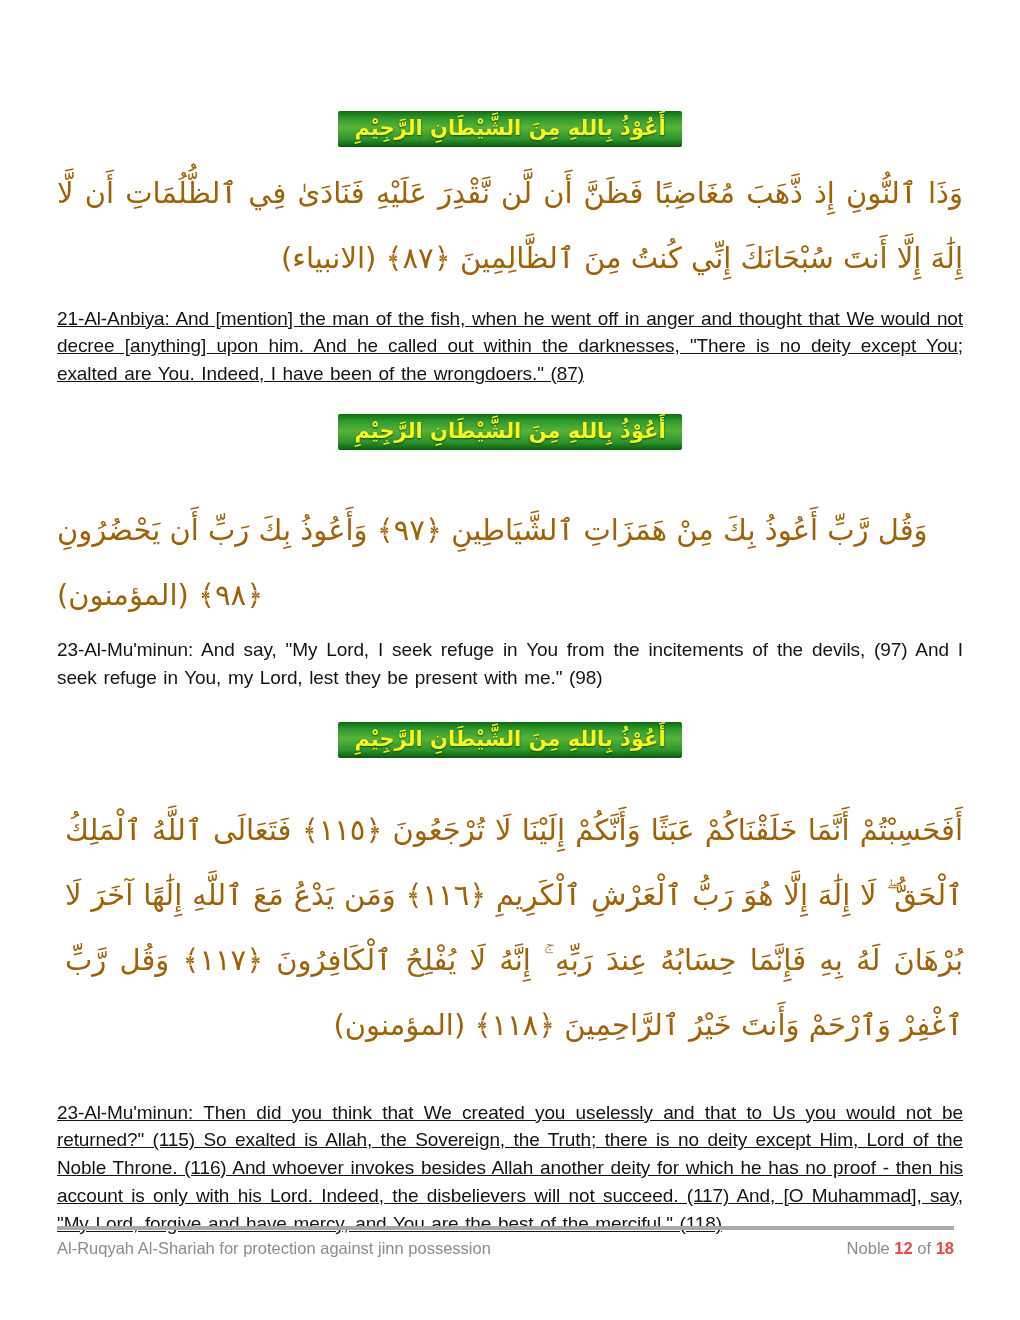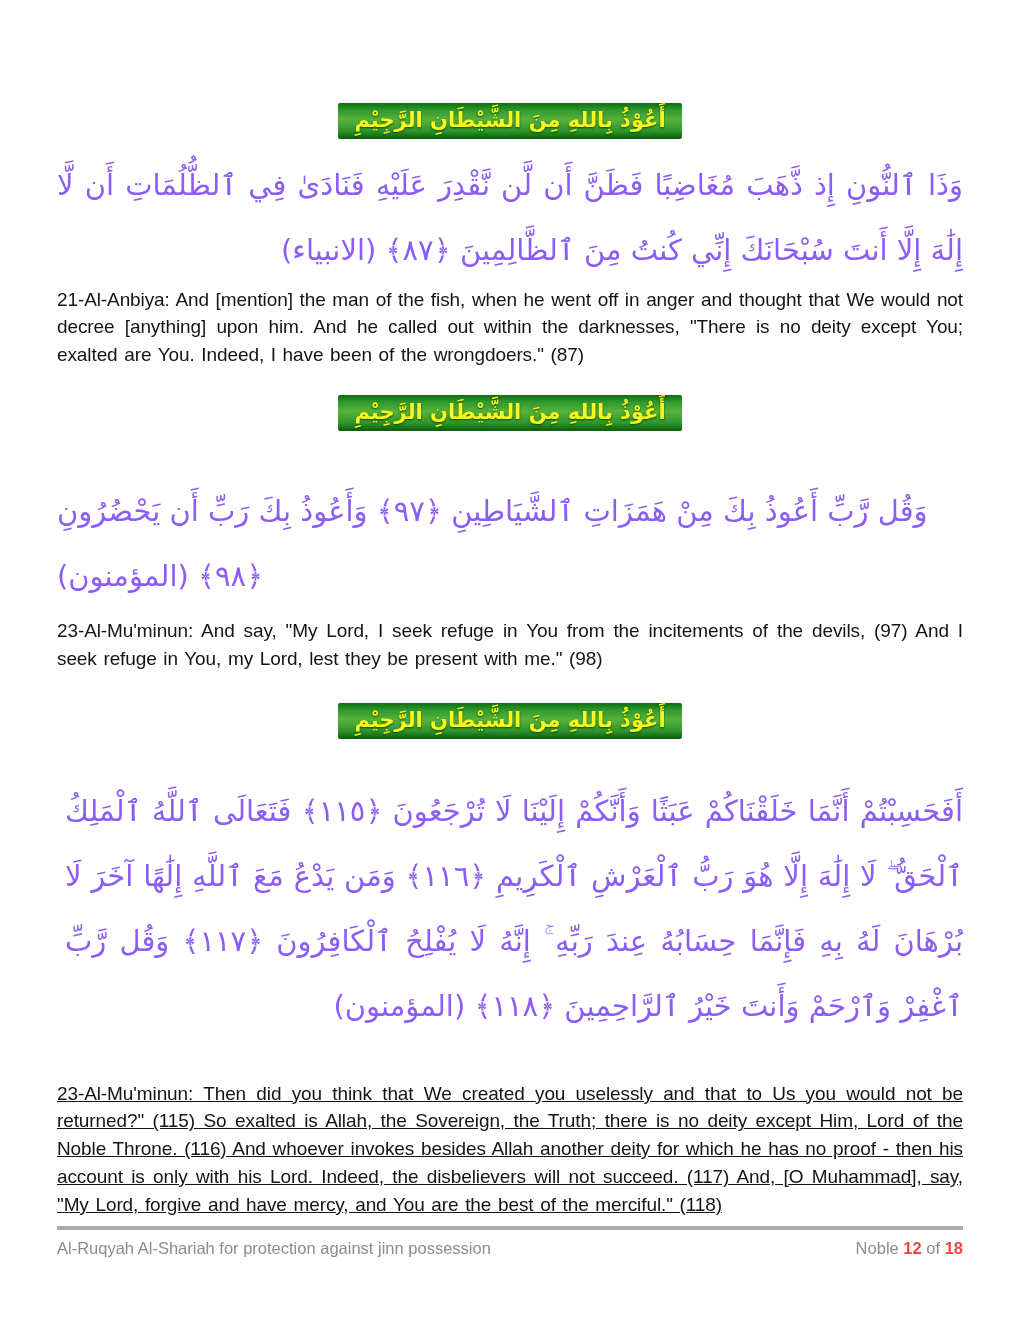--- a/index.html
+++ b/index.html
@@ -10,21 +10,21 @@
   body {
     width: 1020px;
     height: 1320px;
     position: relative;
     overflow: hidden;
     font-family: "Liberation Sans", "DejaVu Sans", sans-serif;
   }
   .page {
     position: absolute;
     inset: 0;
-    padding: 8px 57px;
+    padding: 16px 57px;
     box-sizing: border-box;
     background: #ffffff;
   }
   
   .banner {
     width: max-content;
     margin: 0 auto;
     padding: 5px 16px 7px 16px;
     background: linear-gradient(180deg, #0d6e0d 0%, #2f9a2f 20%, #58b23a 46%, #2e952e 78%, #0a5b0a 100%);
     border-radius: 2px;
@@ -39,47 +39,47 @@
   .banner-1 { margin-top: 95px; }
   .banner-2 { margin-top: 26px; }
   .banner-3 { margin-top: 30px; }
 
   
   .arabic {
     direction: rtl;
     font-family: "DejaVu Sans", sans-serif;
     font-size: 29px;
     line-height: 2.25;
-    color: #8b5cf6;
+    color: #a16207;
     text-align: justify;
     margin: 0;
   }
   .arabic-1 { margin-top: 14px; }
   .arabic-2 { margin-top: 48px; text-align: left; }
   .arabic-3 { margin-top: 40px; margin-left: 8px; }
 
   
   .translation {
     font-size: 19px;
     line-height: 1.46;
     color: #141414;
     text-align: justify;
     margin: 0;
     letter-spacing: -0.1px;
     word-spacing: 1.5px;
   }
-  .translation-1 { margin-top: 2px; }
+  .translation-1 { margin-top: 13px; text-decoration: underline; }
   .translation-2 { margin-top: 8px; }
   .translation-3 { margin-top: 40px; text-decoration: underline; }
 
   
   .footer {
     position: absolute;
     left: 57px;
-    right: 57px;
+    right: 66px;
     top: 1226px;
   }
   .footer-rule {
     height: 4px;
     background: #a9a9a9;
     border: none;
     margin: 0 0 9px 0;
   }
   .footer-row {
     display: flex;

